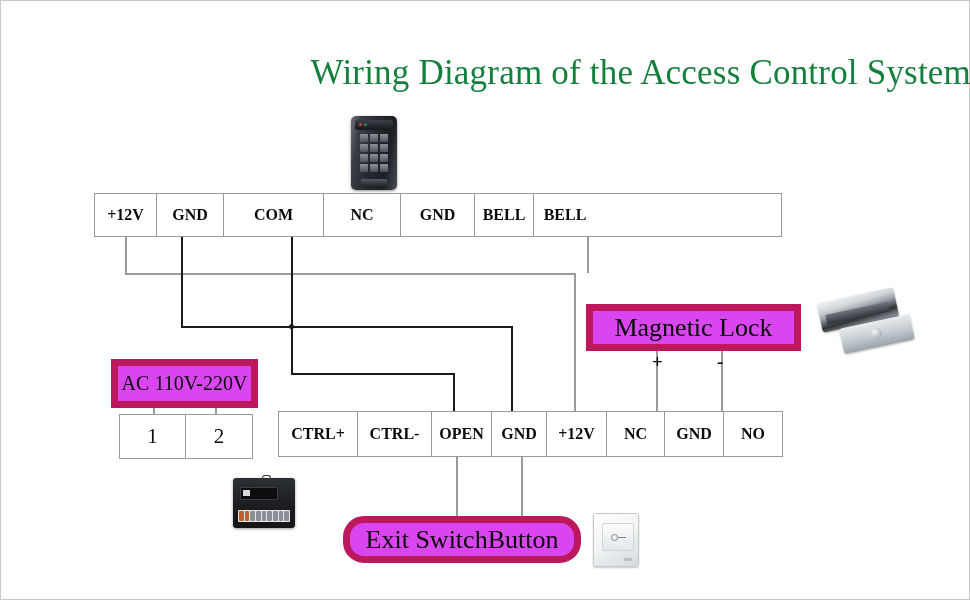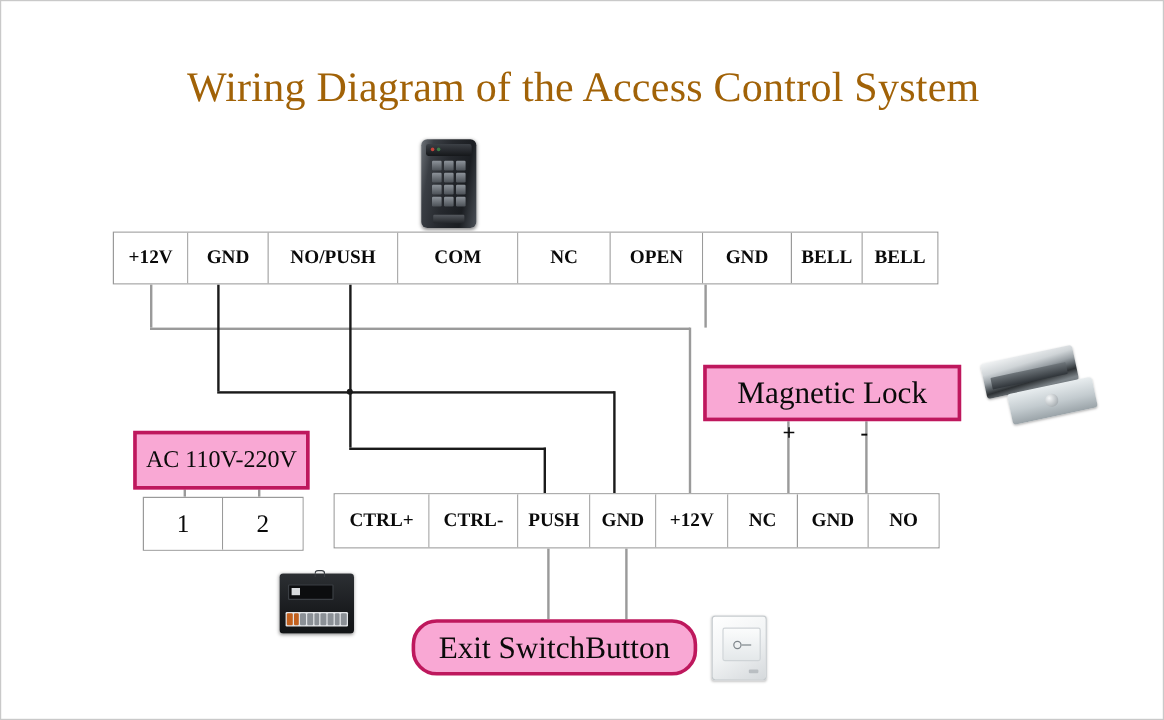--- a/index.html
+++ b/index.html
@@ -14,24 +14,24 @@
     width:970px;height:600px;
     box-sizing:border-box;
     border:1px solid #c9c9c9;
     background:#fff;
   }
 
   
   .title{
     position:absolute;
     left:0;top:52px;width:970px;
-    text-align:center;
+    text-align:right;
     font-size:35px;
     font-family:"Liberation Serif", serif;
-    color:#a16207;
+    color:#15803d;
     letter-spacing:.2px;
     white-space:nowrap;
   }
 
   
   .label{
     position:absolute;
     font-family:"Liberation Serif", serif;
     color:#0a0a0a;
     white-space:nowrap;
@@ -60,22 +60,22 @@
   }
   .cell:last-child{border-right:none;}
 
   #strip-top{ left:93px; top:192px; height:44px; }
   #strip-bottom{ left:277px; top:410px; height:46px; }
 
   
   .box{
     position:absolute;
     box-sizing:border-box;
-    border:3px solid #be185d;
-    background:#f9a8d4;
+    border:7px solid #be185d;
+    background:#d946ef;
     display:flex;align-items:center;justify-content:center;
     font-family:"Liberation Serif", serif;
     color:#0a0a0a;
     white-space:nowrap;
   }
   #box-maglock{ left:585px; top:303px; width:215px; height:47px; font-size:26px; }
   #box-ac{ left:110px; top:358px; width:147px; height:49px; font-size:20px; }
   #box-exit{ left:342px; top:515px; width:238px; height:47px; font-size:26px;border-radius:21px; }
 
   
@@ -277,33 +277,31 @@
   <div class="wire v gray" style="left:655px;top:350px;height:60px;"></div>
 
   <div class="wire v gray" style="left:720px;top:350px;height:60px;"></div>
 
   <div class="wire v gray" style="left:455px;top:456px;height:59px;"></div>
   <div class="wire v gray" style="left:520px;top:456px;height:59px;"></div>
 
   <div class="strip" id="strip-top" style="width: 688px;">
       <div class="cell" style="width: 62px;">+12V</div>
       <div class="cell" style="width: 67px;">GND</div>
-      <div class="cell" style="width: 108px;">NO/PUSH</div>
       <div class="cell" style="width: 100px; font-family: Liberation Serif, serif;">COM</div>
       <div class="cell" style="width: 77px;">NC</div>
-      <div class="cell" style="width: 77px;">OPEN</div>
       <div class="cell" style="width: 74px;">GND</div>
       <div class="cell" style="width: 59px;">BELL</div>
       <div class="cell" style="width: 62px;">BELL</div>
     </div>
 
   <div class="strip" id="strip-bottom" style="width: 505px;">
       <div class="cell" style="width: 79px;">CTRL+</div>
       <div class="cell" style="width: 74px;">CTRL-</div>
-      <div class="cell" style="width: 60px;">PUSH</div>
+      <div class="cell" style="width: 60px;">OPEN</div>
       <div class="cell" style="width: 55px;">GND</div>
       <div class="cell" style="width: 60px;">+12V</div>
       <div class="cell" style="width: 58px;">NC</div>
       <div class="cell" style="width: 59px;">GND</div>
       <div class="cell" style="width: 58px;">NO</div>
     </div>
 
   <div class="box" id="box-maglock">Magnetic Lock</div>
   <div class="pm" id="pm-plus">+</div>
   <div class="pm" id="pm-minus">-</div>

